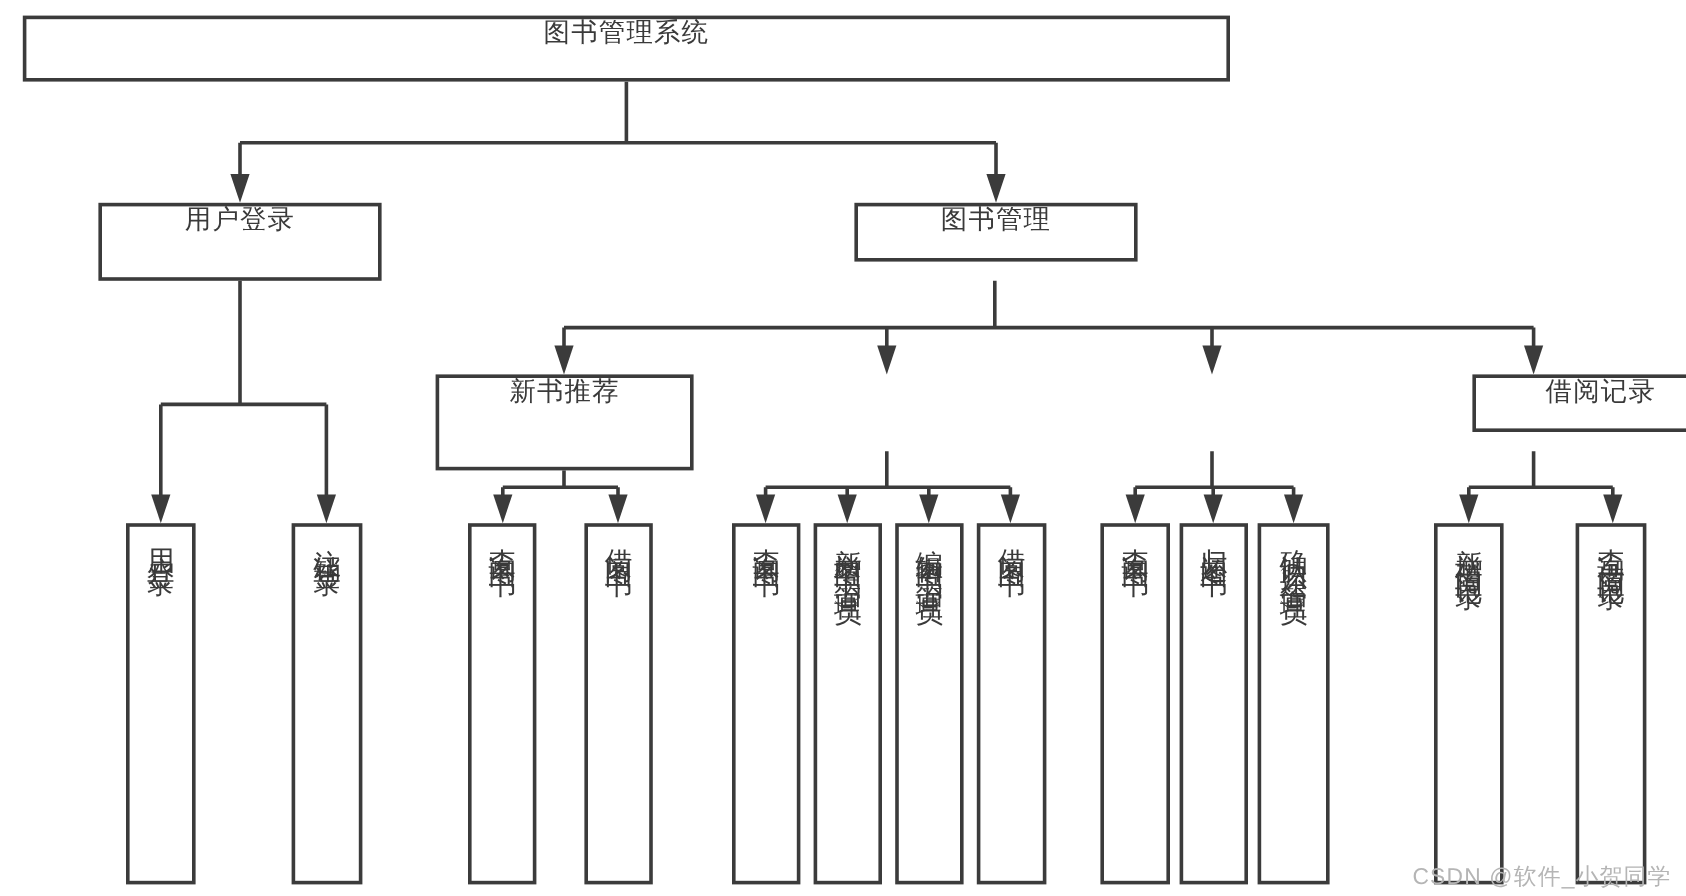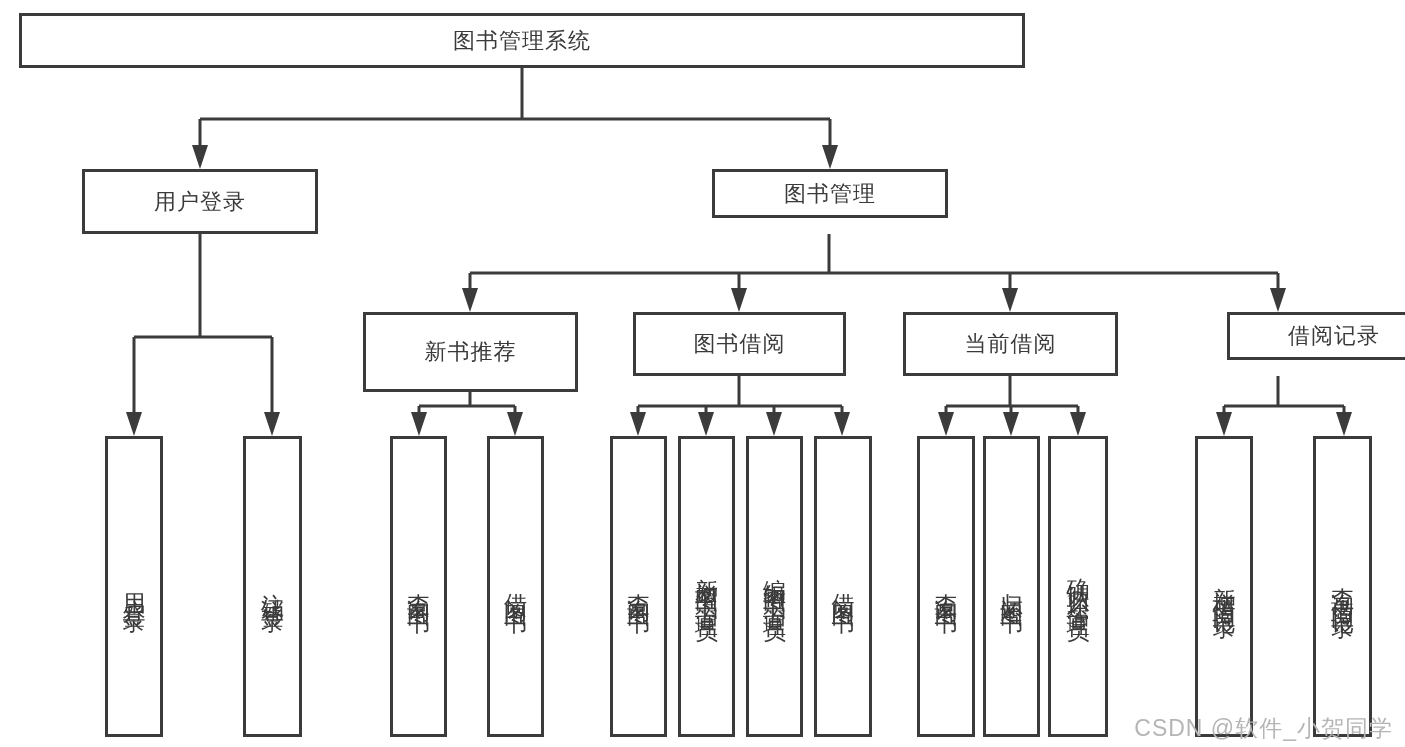--- a/index.html
+++ b/index.html
@@ -20,42 +20,41 @@
   .connectors{
     position:absolute;left:0;top:0;width:1405px;height:747px;
     color:var(--line);
   }
   .box{
     position:absolute;
     box-sizing:border-box;
     border:3px solid var(--line);
     background:var(--bg);
     display:flex;
-    align-items:center;
     justify-content:center;
   }
   .box.h .lbl{
     font-size:22px;
     letter-spacing:1px;
     line-height:1;
     white-space:nowrap;
   }
   .box.v .lbl{
     writing-mode:vertical-rl;
     text-orientation:mixed;
     font-size:23px;
     letter-spacing:6px;
     line-height:1;
     white-space:nowrap;
   }
   .watermark{
     position:absolute;
     right:12px;
     bottom:3px;
-    font-size:23px;
+    font-size:19px;
     color:var(--wm);
     letter-spacing:1px;
     white-space:nowrap;
   }
 </style>
 </head>
 <body>
 
 <div class="canvas">
 
@@ -111,26 +110,20 @@
   <div class="box h" style="left:82px;top:169px;width:236px;height:65px">
     <span class="lbl">用户登录</span>
   </div>
   <div class="box h" style="left:712px;top:169px;width:236px;height:49px">
     <span class="lbl">图书管理</span>
   </div>
 
   <div class="box h" style="left:363px;top:312px;width:215px;height:80px">
     <span class="lbl">新书推荐</span>
   </div>
-  <div class="box h" style="left:633px;top:312px;width:213px;height:64px">
-    <span class="lbl">图书借阅</span>
-  </div>
-  <div class="box h" style="left:903px;top:312px;width:215px;height:64px">
-    <span class="lbl">当前借阅</span>
-  </div>
   <div class="box h" style="left:1227px;top:312px;width:214px;height:48px">
     <span class="lbl">借阅记录</span>
   </div>
 
   <div class="box v" style="left:105px;top:436px;width:58px;height:301px">
     <span class="lbl">用户登录</span>
   </div>
   <div class="box v" style="left:243px;top:436px;width:59px;height:301px">
     <span class="lbl">注销登录</span>
   </div>

